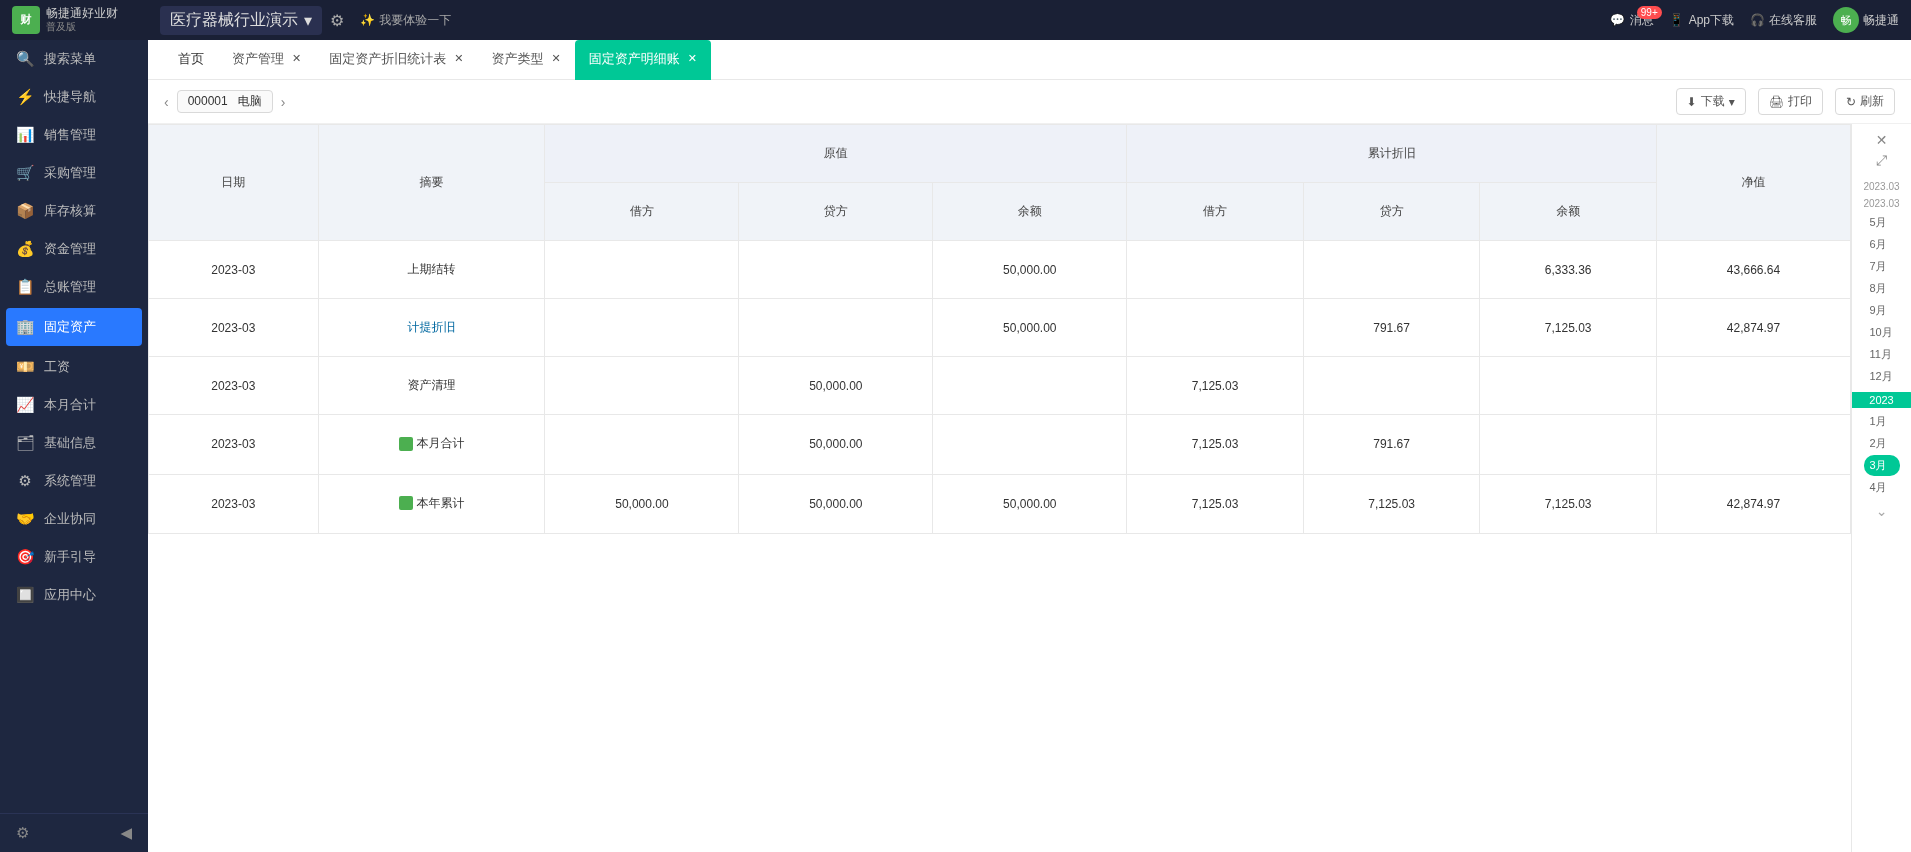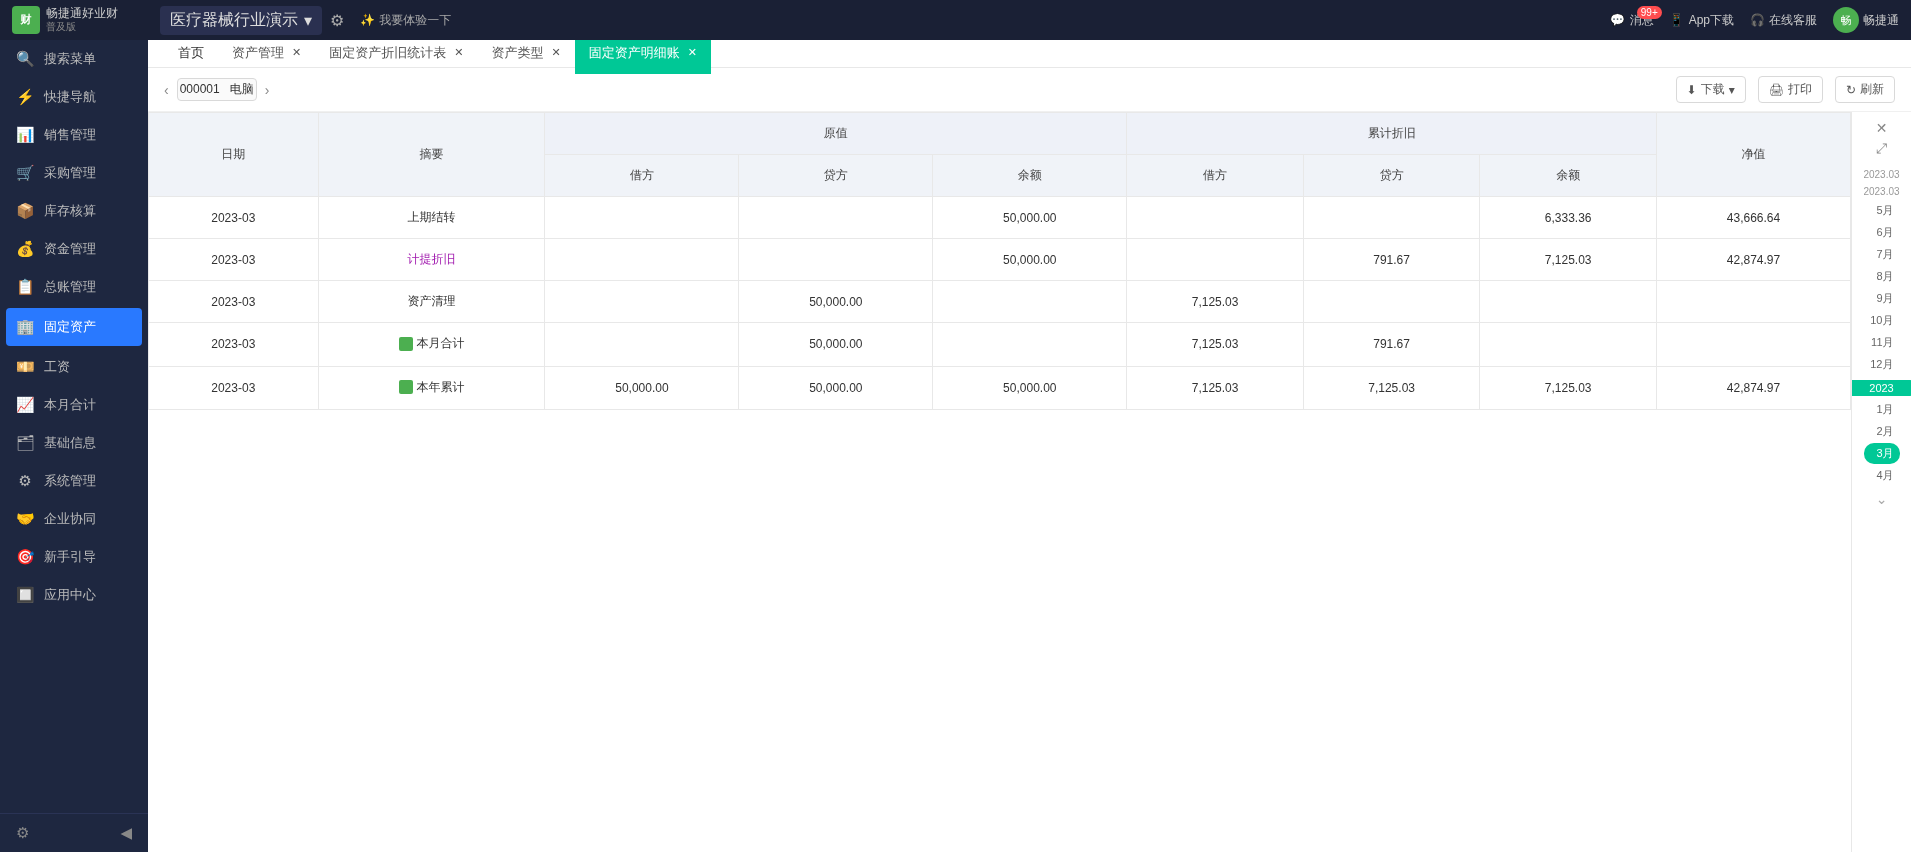--- a/index.html
+++ b/index.html
@@ -49,21 +49,21 @@
       display: flex; align-items: center; justify-content: space-between;
       padding: 10px 16px; border-top: 1px solid #2a3355;
     }
     .sidebar-footer-btn { color: #888; cursor: pointer; font-size: 15px; }
 
     
     .content-area { flex: 1; display: flex; flex-direction: column; background: #fff; overflow: hidden; }
 
     
     .tabs-bar {
-      display: flex; align-items: center; height: 28px;
+      display: flex; align-items: center; height: 40px;
       background: #fff; border-bottom: 1px solid #e8e8e8;
       padding: 0 16px; gap: 0; flex-shrink: 0;
     }
     .tab {
       display: flex; align-items: center; gap: 4px;
       padding: 0 14px; height: 40px; cursor: pointer;
       font-size: 13px; color: #555; border-bottom: 2px solid transparent;
       white-space: nowrap;
     }
     .tab.active { background: #00c896; color: #fff; border-bottom: 2px solid #00c896; border-radius: 4px 4px 0 0; }
@@ -71,53 +71,53 @@
     .tab-home { color: #333; font-weight: 500; }
 
     
     .asset-selector-row {
       display: flex; align-items: center; justify-content: space-between;
       padding: 8px 16px; border-bottom: 1px solid #f0f0f0; flex-shrink: 0;
     }
     .asset-nav { display: flex; align-items: center; gap: 8px; }
     .asset-nav-btn { background: none; border: none; cursor: pointer; color: #888; font-size: 14px; }
     .asset-tag {
-      border: 1px solid #d9d9d9; border-radius: 4px; padding: 2px 2px;
+      border: 1px solid #d9d9d9; border-radius: 4px; padding: 2px 10px;
       font-size: 12px; color: #333; background: #fafafa;
     }
     .toolbar-right { display: flex; align-items: center; gap: 12px; }
     .toolbar-btn {
       display: flex; align-items: center; gap: 4px;
       padding: 4px 10px; border: 1px solid #d9d9d9; border-radius: 4px;
       background: #fff; cursor: pointer; font-size: 12px; color: #555;
     }
 
     
     .table-container { flex: 1; overflow: auto; padding: 0; }
     table { width: 100%; border-collapse: collapse; font-size: 12px; }
-    th, td { border: 1px solid #e8e8e8; padding: 12px 10px; text-align: center; white-space: nowrap; }
+    th, td { border: 1px solid #e8e8e8; padding: 20px 10px; text-align: center; white-space: nowrap; }
     th { background: #f0f3f8; color: #444; font-weight: 500; }
     td { color: #333; background: #fff; }
     .th-group { background: #eef1f8; }
     .month-badge { display: inline-flex; align-items: center; gap: 4px; }
     .month-badge-icon { width: 14px; height: 14px; background: #4CAF50; border-radius: 2px; display: inline-block; }
 
     
     .timeline-panel {
       width: 60px; background: #fff; border-left: 1px solid #e8e8e8;
       display: flex; flex-direction: column; align-items: center;
       padding-top: 8px; overflow-y: auto; flex-shrink: 0;
     }
     .timeline-panel::-webkit-scrollbar { width: 2px; }
     .tl-close { font-size: 14px; color: #888; cursor: pointer; margin-bottom: 4px; }
     .tl-expand { font-size: 14px; color: #888; cursor: pointer; margin-bottom: 8px; }
     .tl-year { font-size: 10px; color: #999; margin: 4px 0 2px; }
     .tl-month {
       font-size: 11px; color: #666; padding: 3px 6px; cursor: pointer;
-      border-radius: 10px; width: 36px; text-align: right; margin: 1px 0;
+      border-radius: 10px; width: 36px; text-align: left; margin: 1px 0;
     }
     .tl-month.active { background: #00c896; color: #fff; border-radius: 10px; }
     .tl-year-badge { background: #00c896; color: #fff; border-radius: 10px; padding: 2px 24px; font-size: 11px; margin: 4px 0 2px; }
     .tl-arrow { color: #aaa; font-size: 14px; cursor: pointer; margin-top: 4px; }
   </style>
 </head>
 <body>
 
 <div class="top-header">
   <div class="logo-area">
@@ -309,21 +309,21 @@
                 <td></td>
                 <td></td>
                 <td>50,000.00</td>
                 <td></td>
                 <td></td>
                 <td>6,333.36</td>
                 <td>43,666.64</td>
               </tr>
               <tr>
                 <td>2023-03</td>
-                <td style="color: #a21caf; cursor: pointer;">计提折旧</td>
+                <td style="color: #0369a1; cursor: pointer;">计提折旧</td>
                 <td></td>
                 <td></td>
                 <td>50,000.00</td>
                 <td></td>
                 <td>791.67</td>
                 <td>7,125.03</td>
                 <td>42,874.97</td>
               </tr>
               <tr>
                 <td>2023-03</td>

